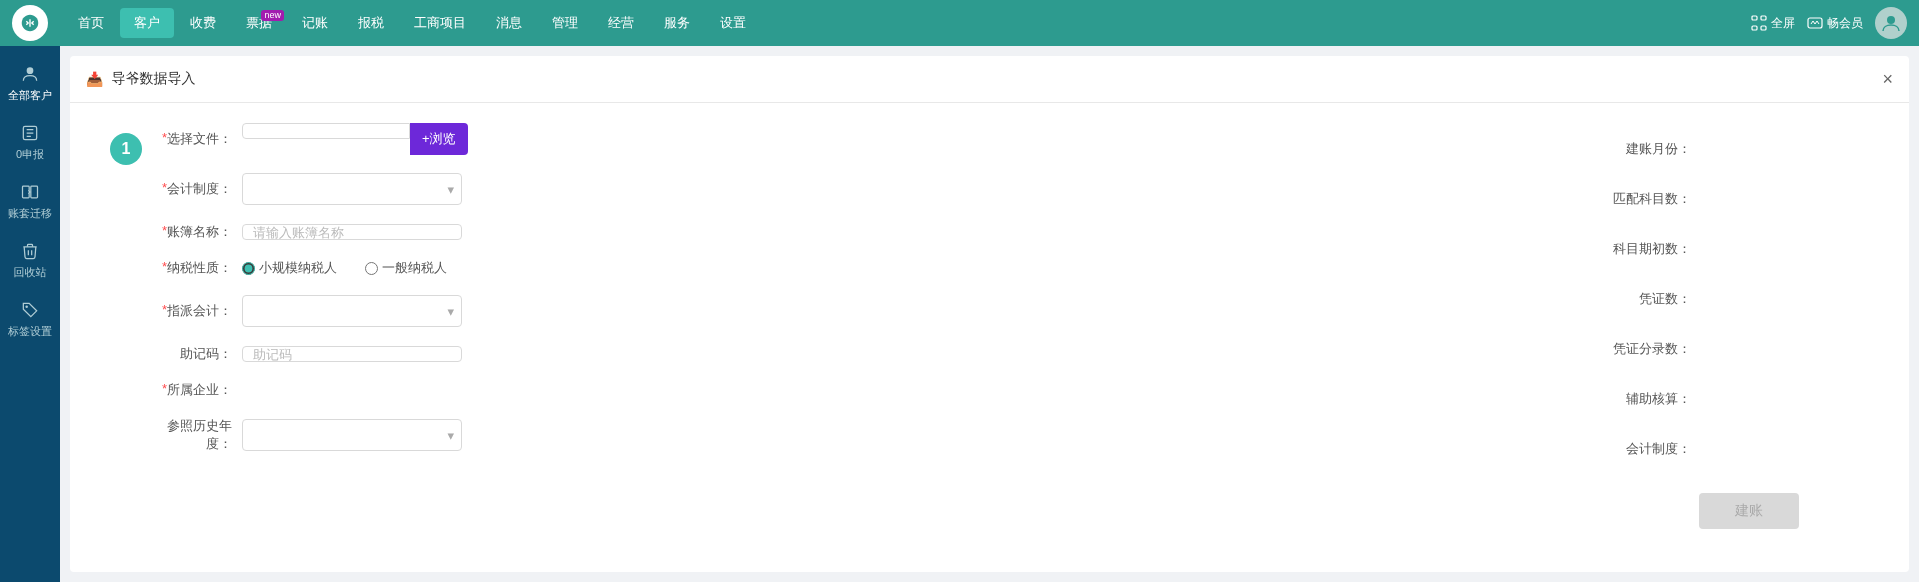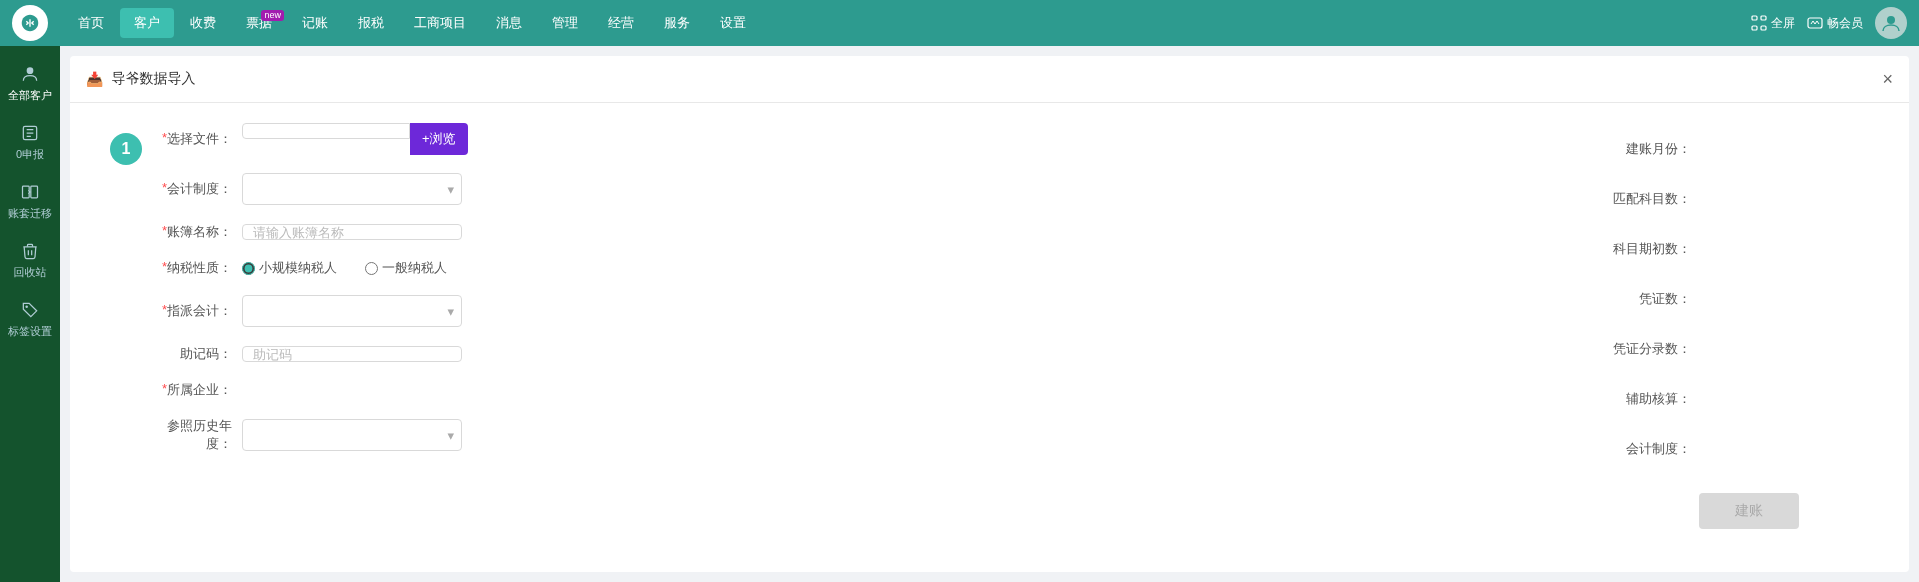--- a/index.html
+++ b/index.html
@@ -42,21 +42,21 @@
       width: 32px; height: 32px; border-radius: 50%;
       background: #b0d0cc; display: flex; align-items: center; justify-content: center;
       color: #2d9b8f; font-size: 16px; cursor: pointer;
     }
 
     
     .main-layout { display: flex; height: calc(100vh - 46px); min-height: 536px; }
 
     
     .sidebar {
-      width: 60px; background: #14532d; display: flex; flex-direction: column;
+      width: 60px; background: #0c4a6e; display: flex; flex-direction: column;
       align-items: center; padding-top: 10px; gap: 4px;
     }
     .sidebar-item {
       display: flex; flex-direction: column; align-items: center;
       color: #b0cdd5; font-size: 11px; padding: 8px 6px;
       cursor: pointer; width: 100%; text-align: center; gap: 4px;
       border-radius: 4px;
     }
     .sidebar-item svg { width: 20px; height: 20px; }
     .sidebar-item.active { color: white; }

